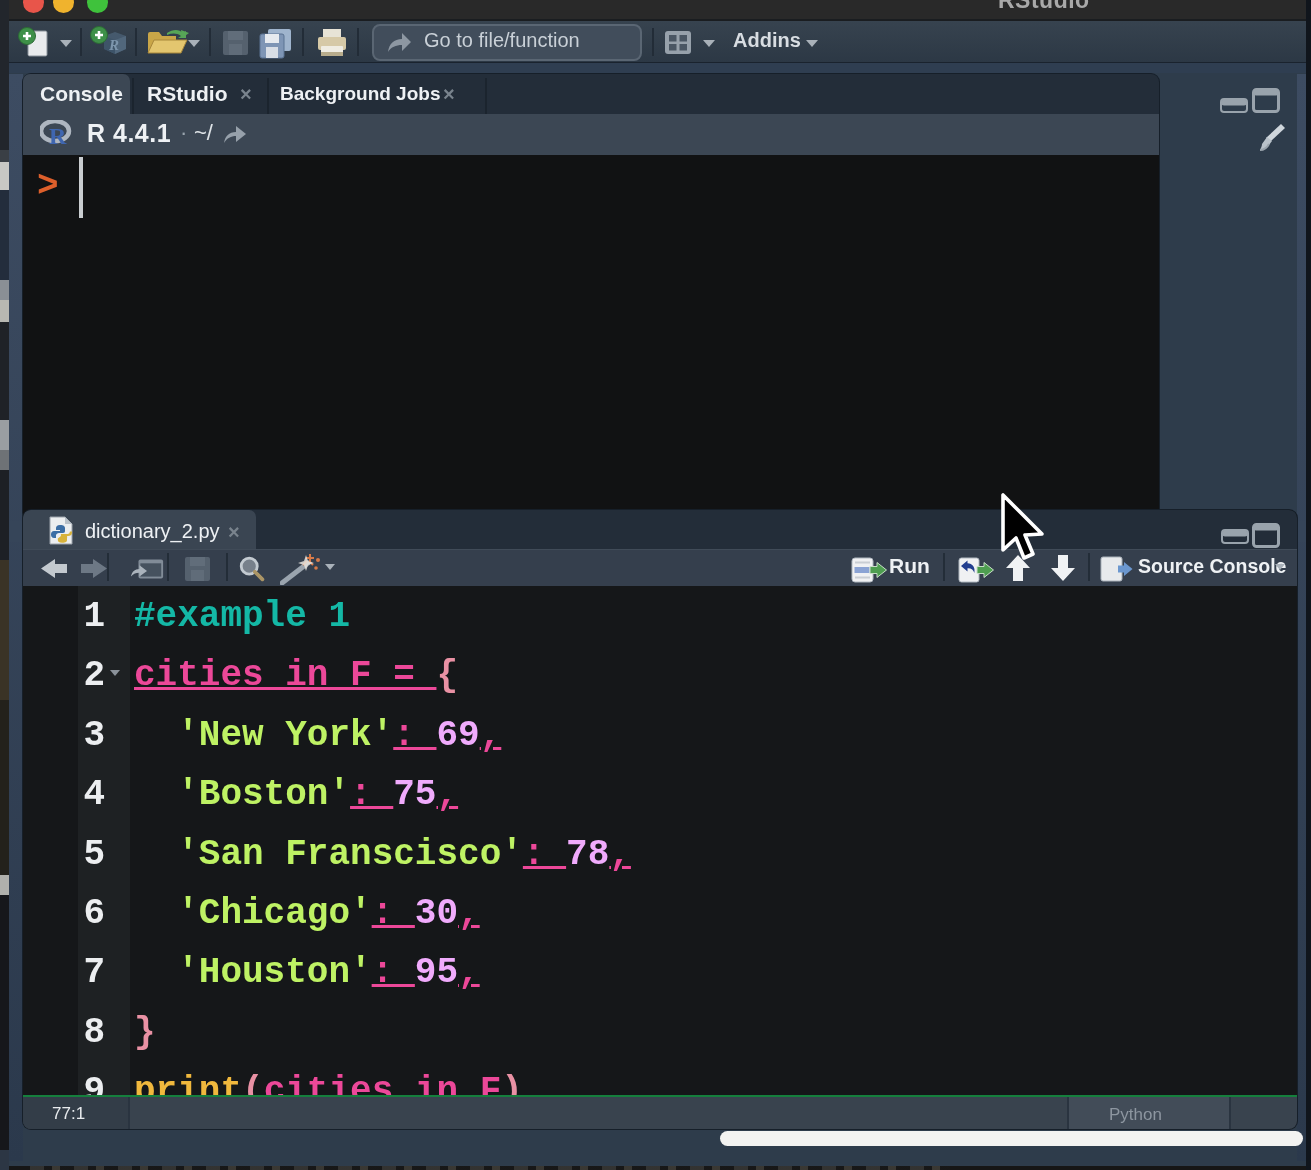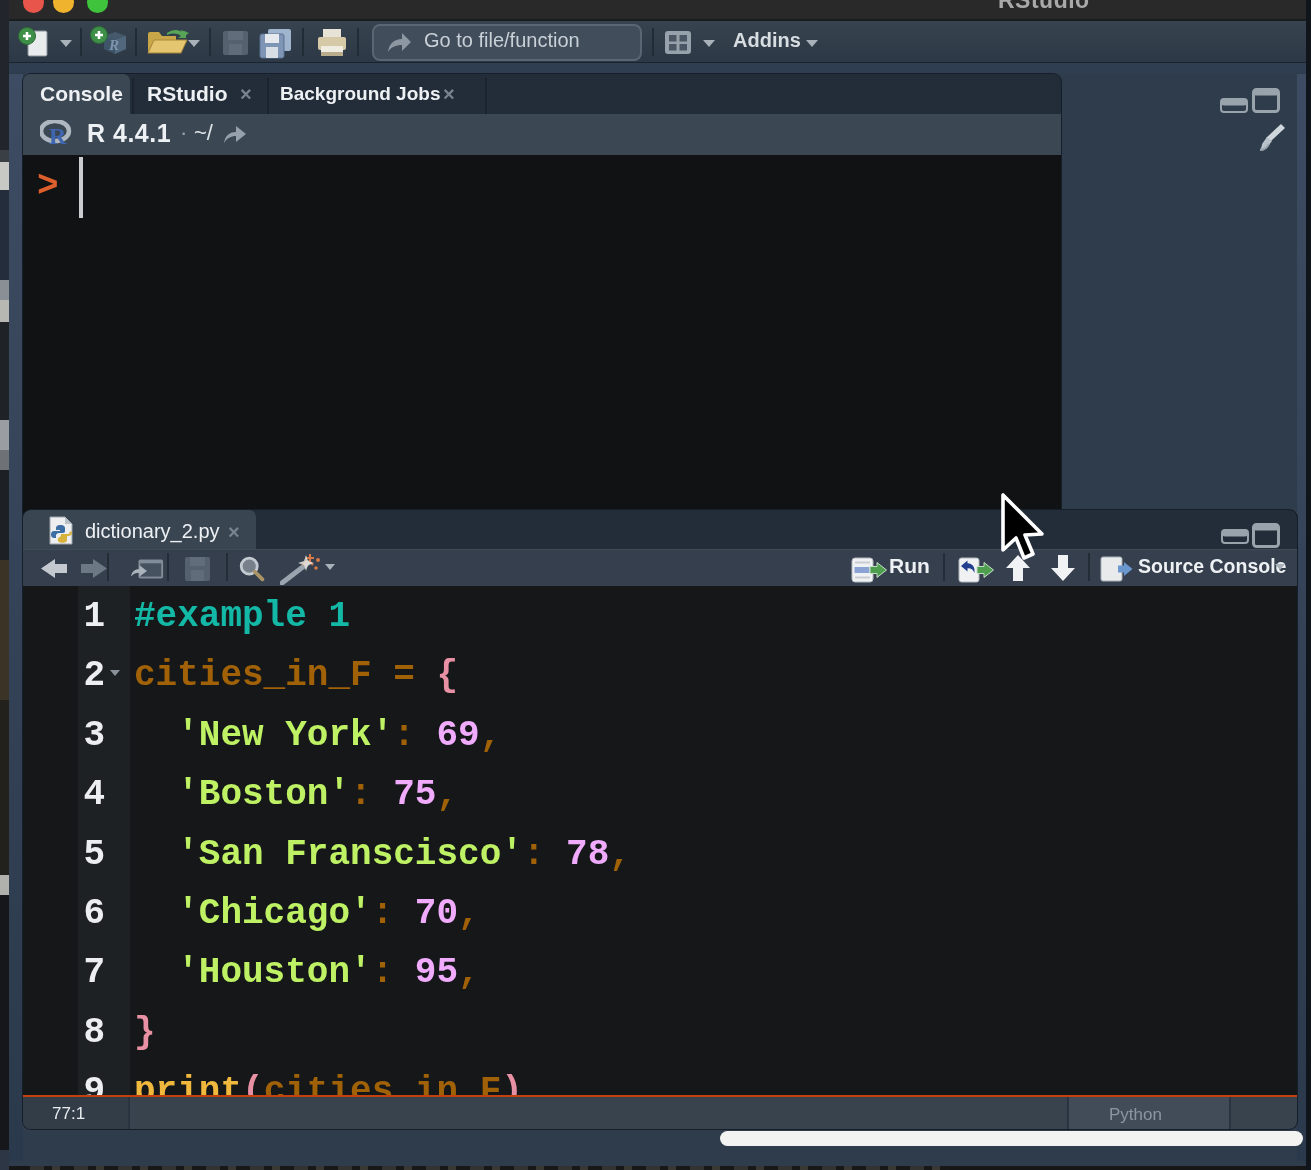--- a/index.html
+++ b/index.html
@@ -15,21 +15,21 @@
            background:linear-gradient(#37434f,#2c3845);
            border-bottom:2px solid #1a232e;}
   .tsep{top:28px;width:2px;height:28px;background:#222c37;}
   .caret{width:0;height:0;border-left:6px solid transparent;
          border-right:6px solid transparent;border-top:7px solid #a9b1b9;}
   #gotobox{left:372px;top:24px;width:266px;height:33px;background:#414d5b;
            border:2px solid #5a6673;border-radius:8px;}
   #gototext{left:424px;top:29px;font-size:20px;color:#c9d0d7;}
   #addins{left:733px;top:29px;font-size:20px;font-weight:bold;color:#d8dde2;}
   
-  #cpane{left:23px;top:74px;width:1038px;height:447px;background:#232d39;
+  #cpane{left:23px;top:74px;width:1136px;height:447px;background:#232d39;
          border-radius:8px;box-shadow:0 0 0 1px #161f29;}
   #ctab-active{left:0;top:0;width:107px;height:40px;background:#3c4754;
                border-radius:7px 7px 0 0;}
   .tabtxt{font-size:21px;font-weight:bold;color:#eef1f4;}
   .tabx{font-size:20px;font-weight:bold;color:#79838d;}
   #crrow{left:0;top:40px;width:100%;height:41px;background:#3c4754;}
   #cblack{left:0;top:81px;width:100%;height:366px;background:#111213;
           border-radius:0 0 7px 7px;}
   #prompt{left:14px;top:2px;color:#dd5f2b;font-family:"Liberation Mono",monospace;
           font-size:36px;font-weight:bold;line-height:60px;}
@@ -46,30 +46,30 @@
   #etoolbar{left:0;top:39px;width:100%;height:37px;background:#353f4d;
             border-top:1px solid #404b58;}
   .esep{top:4px;width:2px;height:28px;background:#232d38;}
   #ecode{left:0;top:76px;width:100%;height:509px;background:#151719;overflow:hidden;}
   #gutterbg{left:55px;top:0;width:52px;height:100%;background:#1e2123;}
   .mono{font-family:"Liberation Mono",monospace;font-weight:bold;font-size:36px;
         line-height:59.4px;white-space:pre;}
   #gutternums{left:37px;top:1px;width:45px;text-align:right;color:#eceef0;}
   #codelines{left:111px;top:1px;}
   #estatus{left:0;top:585px;width:100%;height:34px;background:#39434e;
-           border-top:2px solid #c2410c;border-radius:0 0 7px 7px;}
+           border-top:2px solid #15803d;border-radius:0 0 7px 7px;}
   #posbox{left:0;top:0;width:105px;height:34px;border-right:2px solid #2a3440;background:#333d48;border-bottom-left-radius:7px;}
   #postext{left:29px;top:7px;font-size:17px;color:#e8ebee;}
   #pybtn{left:1044px;top:0px;width:160px;height:32px;background:#424c58;
          border-left:2px solid #2a3440;border-right:2px solid #2a3440;}
   #pytext{left:40px;top:8px;font-size:17px;color:#8d96a0;}
   #hscroll{left:720px;top:1131px;width:583px;height:15px;background:#f3f3f1;
            border-radius:8px;z-index:40;}
   
-  .com{color:#14b8a6;} .idf{color:#a16207;} .brc{color:#e991a4;}
+  .com{color:#14b8a6;} .idf{color:#ec4899;text-decoration:underline;} .brc{color:#e991a4;}
   .str{color:#bef264;} .num{color:#f0abfc;} .fnc{color:#f0b83d;}
   
   #belowwin{left:0;top:1166px;width:1311px;height:4px;background:#161616;}
 </style></head>
 <body>
 <div id="page">
   <div class="abs" id="win"></div>
   <div class="abs" id="titlebar"></div>
   <div class="abs light" style="left:23px;background:#e8554a;"></div>
   <div class="abs light" style="left:53px;background:#f0b32d;"></div>
@@ -275,21 +275,21 @@
 5
 6
 7
 8
 9</div>
       <div class="abs mono" id="codelines"><span class="com">#example 1</span>
 <span class="idf">cities_in_F = </span><span class="brc">{</span>
 <span class="str">  'New York'</span><span class="idf">: </span><span class="num">69</span><span class="idf">,</span>
 <span class="str">  'Boston'</span><span class="idf">: </span><span class="num">75</span><span class="idf">,</span>
 <span class="str">  'San Franscisco'</span><span class="idf">: </span><span class="num">78</span><span class="idf">,</span>
-<span class="str">  'Chicago'</span><span class="idf">: </span><span class="num">70</span><span class="idf">,</span>
+<span class="str">  'Chicago'</span><span class="idf">: </span><span class="num">30</span><span class="idf">,</span>
 <span class="str">  'Houston'</span><span class="idf">: </span><span class="num">95</span><span class="idf">,</span>
 <span class="brc">}</span>
 <span class="fnc">print</span><span class="brc">(</span><span class="idf">cities_in_F</span><span class="brc">)</span></div>
     </div>
     <div class="abs" id="estatus">
       <div class="abs" id="posbox">
           <div class="abs" id="postext">77:1</div>
         </div>
       <div class="abs" id="pybtn">
           <div class="abs" id="pytext">Python</div>

